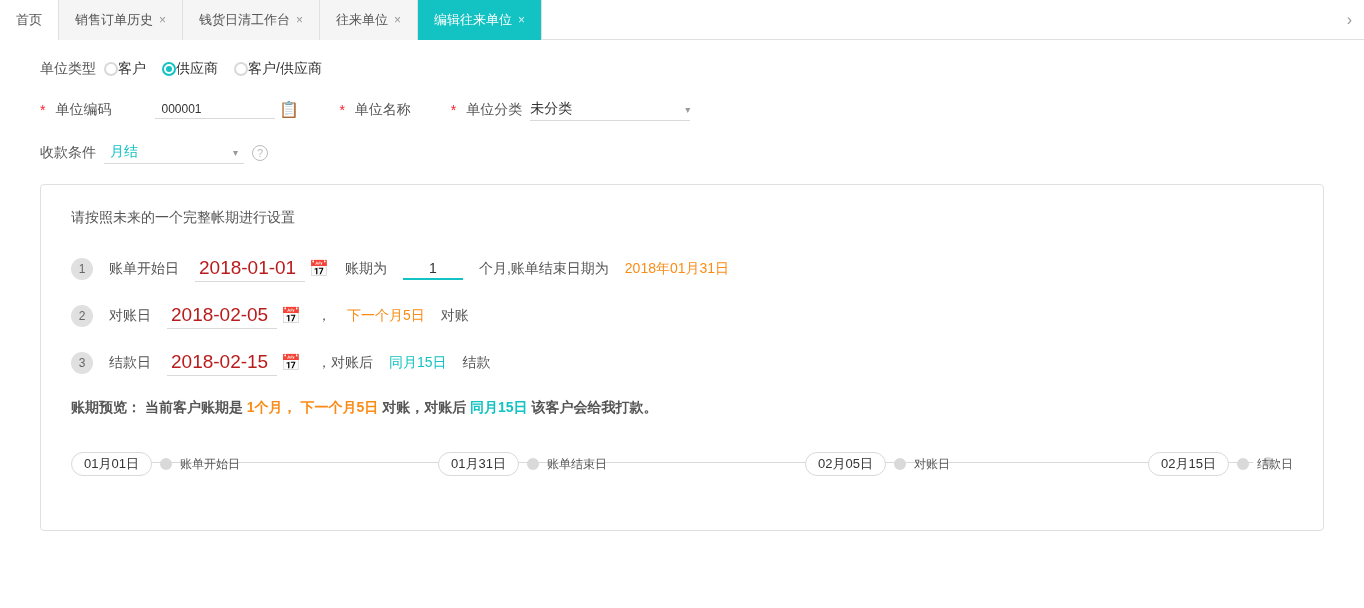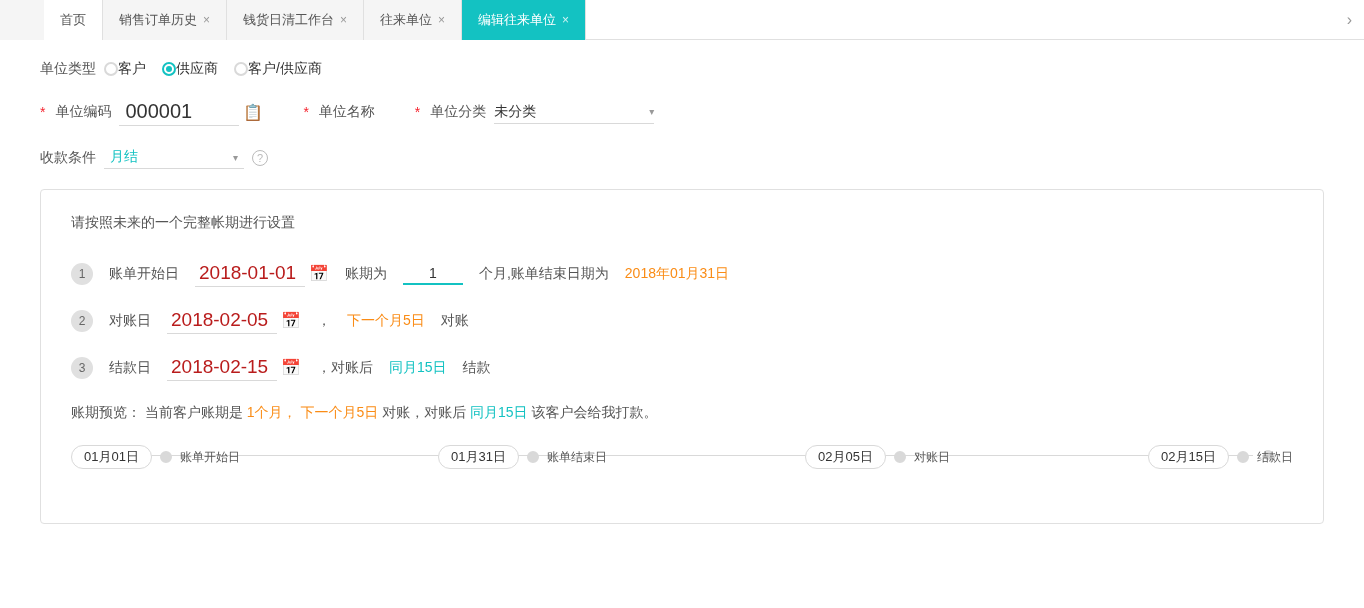--- a/index.html
+++ b/index.html
@@ -6,21 +6,20 @@
     body { font-family: "Microsoft YaHei", "PingFang SC", sans-serif; font-size: 14px; background: #f5f5f5; color: #333; }
 
     
     .tab-bar {
       display: flex;
       align-items: center;
       background: #fff;
       border-bottom: 1px solid #e0e0e0;
       height: 40px;
       padding: 0;
-      margin-left: 44px;
     }
     .tab-item {
       display: flex;
       align-items: center;
       height: 40px;
       padding: 0 16px;
       font-size: 13px;
       color: #555;
       cursor: pointer;
       border-right: 1px solid #e0e0e0;
@@ -93,24 +92,25 @@
       border-radius: 50%;
       background: #13c2c2;
     }
 
     
     .form-input {
       border: none;
       border-bottom: 1px solid #d9d9d9;
       outline: none;
       padding: 2px 6px;
-      font-size: 20px;
+      font-size: 12px;
       color: #333;
       background: transparent;
       width: 160px;
+      margin-left: 36px;
     }
     .input-with-icon { display: flex; align-items: center; gap: 4px; }
     .cal-icon { color: #bbb; font-size: 16px; cursor: pointer; }
 
     
     .form-select-wrap {
       display: flex; align-items: center;
       border-bottom: 1px solid #d9d9d9;
       padding: 2px 6px;
       min-width: 140px;
@@ -182,23 +182,24 @@
       outline: none;
       text-align: center;
       background: transparent;
     }
     .highlight-orange { color: #fa8c16; }
     .highlight-teal { color: #13c2c2; }
 
     
     .preview-text {
       color: #555;
-      margin-bottom: 12px;
+      margin-bottom: 24px;
       font-size: 14px;
       line-height: 1.6;
+      font-weight: bold;
     }
 
     
     .timeline-wrap {
       position: relative;
       display: flex;
       align-items: flex-start;
       padding: 10px 0 30px 0;
     }
     .timeline-line {

